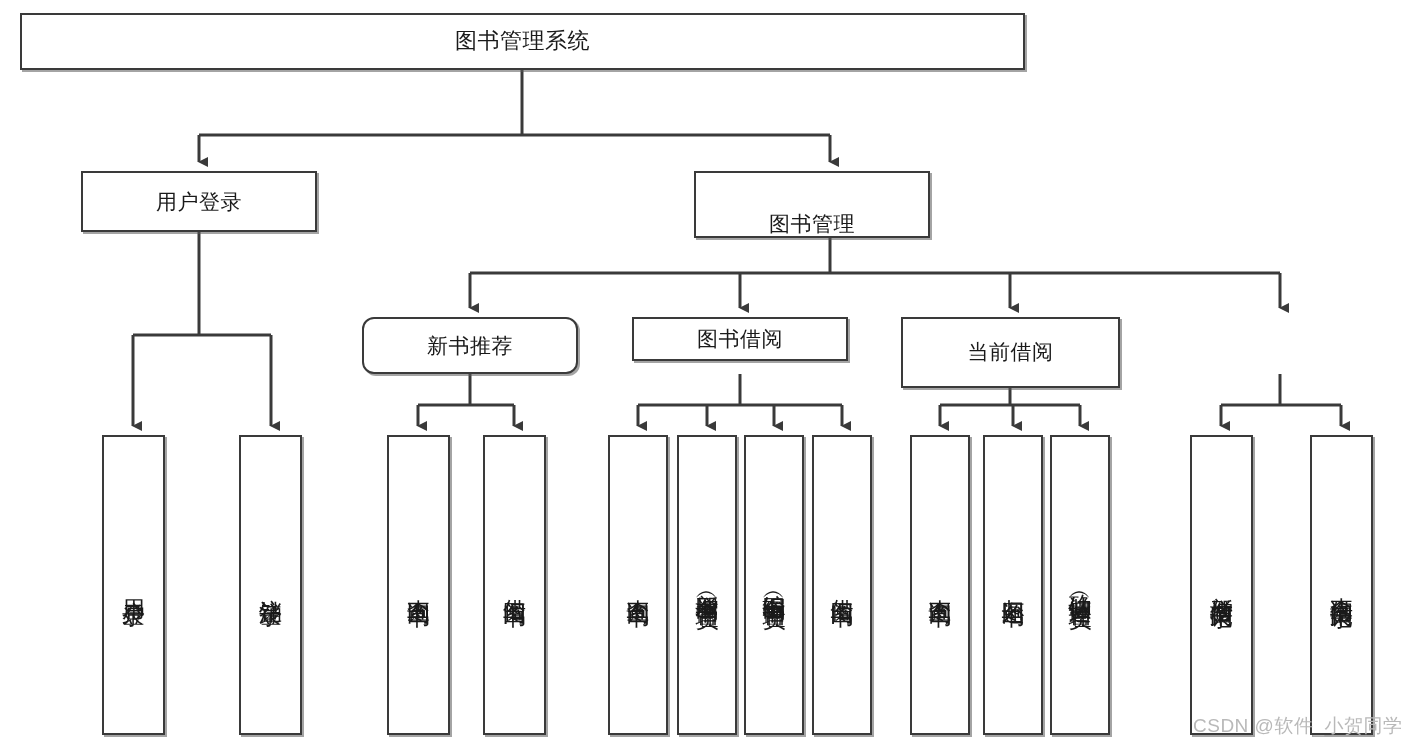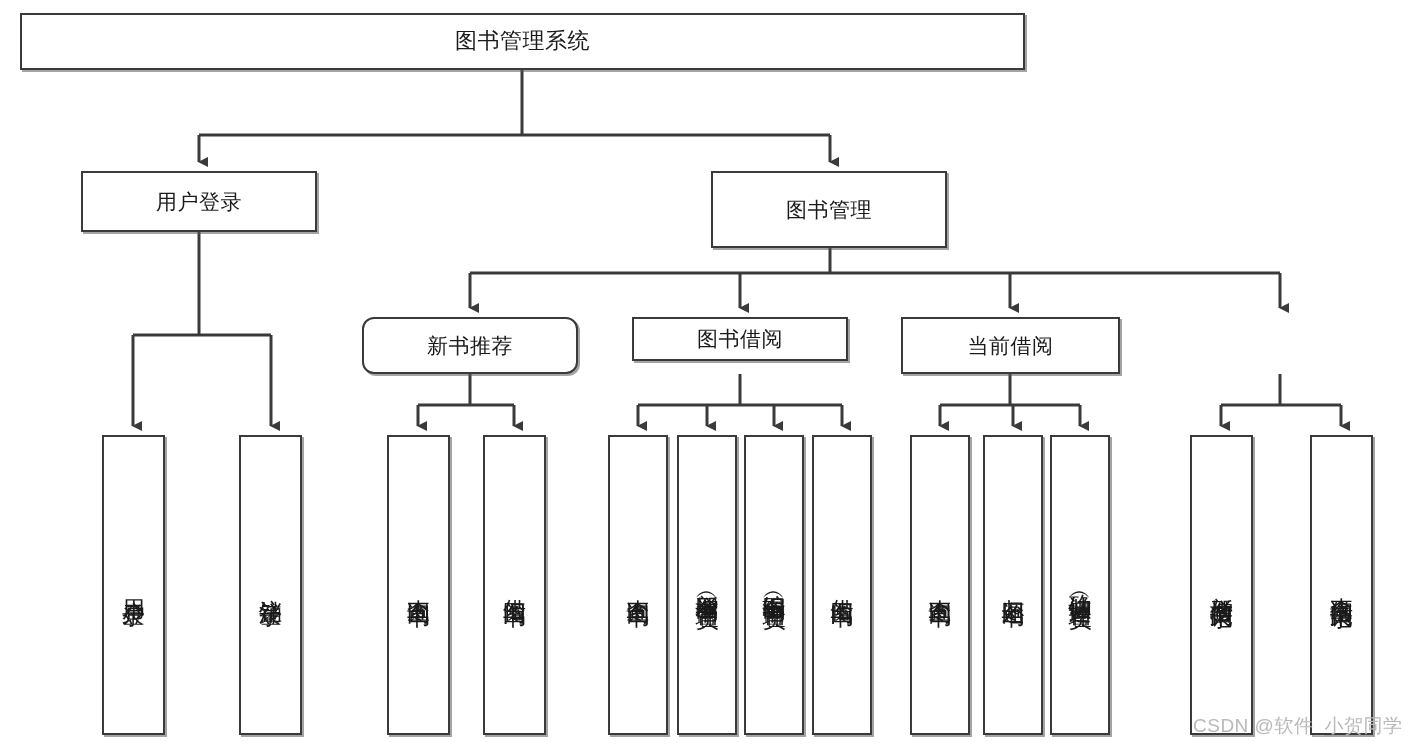--- a/index.html
+++ b/index.html
@@ -100,31 +100,31 @@
     </g>
   </svg>
 
   <div class="node h root" style="left:20px;top:13px;width:1005px;height:57px;">
     <span class="lbl">图书管理系统</span>
   </div>
 
   <div class="node h" style="left:81px;top:171px;width:236px;height:61px;">
     <span class="lbl">用户登录</span>
   </div>
-  <div class="node h" style="left:711px;top:171px;width:236px;height:77px;">
+  <div class="node h" style="left:694px;top:171px;width:236px;height:67px;align-items:flex-end;">
     <span class="lbl">图书管理</span>
   </div>
 
   <div class="node h" style="left:362px;top:317px;width:216px;height:57px;border-radius:12px;">
     <span class="lbl">新书推荐</span>
   </div>
   <div class="node h" style="left:632px;top:317px;width:216px;height:44px;">
     <span class="lbl">图书借阅</span>
   </div>
-  <div class="node h" style="left:901px;top:317px;width:219px;height:57px;">
+  <div class="node h" style="left:901px;top:317px;width:219px;height:71px;font-family:Liberation Serif, serif;">
     <span class="lbl">当前借阅</span>
   </div>
 
   <div class="node v" style="left:102px;top:435px;width:63px;height:300px;">
     <span class="lbl">用户登录</span>
   </div>
   <div class="node v" style="left:239px;top:435px;width:63px;height:300px;">
     <span class="lbl">注销登录</span>
   </div>
   <div class="node v" style="left:387px;top:435px;width:63px;height:300px;">

